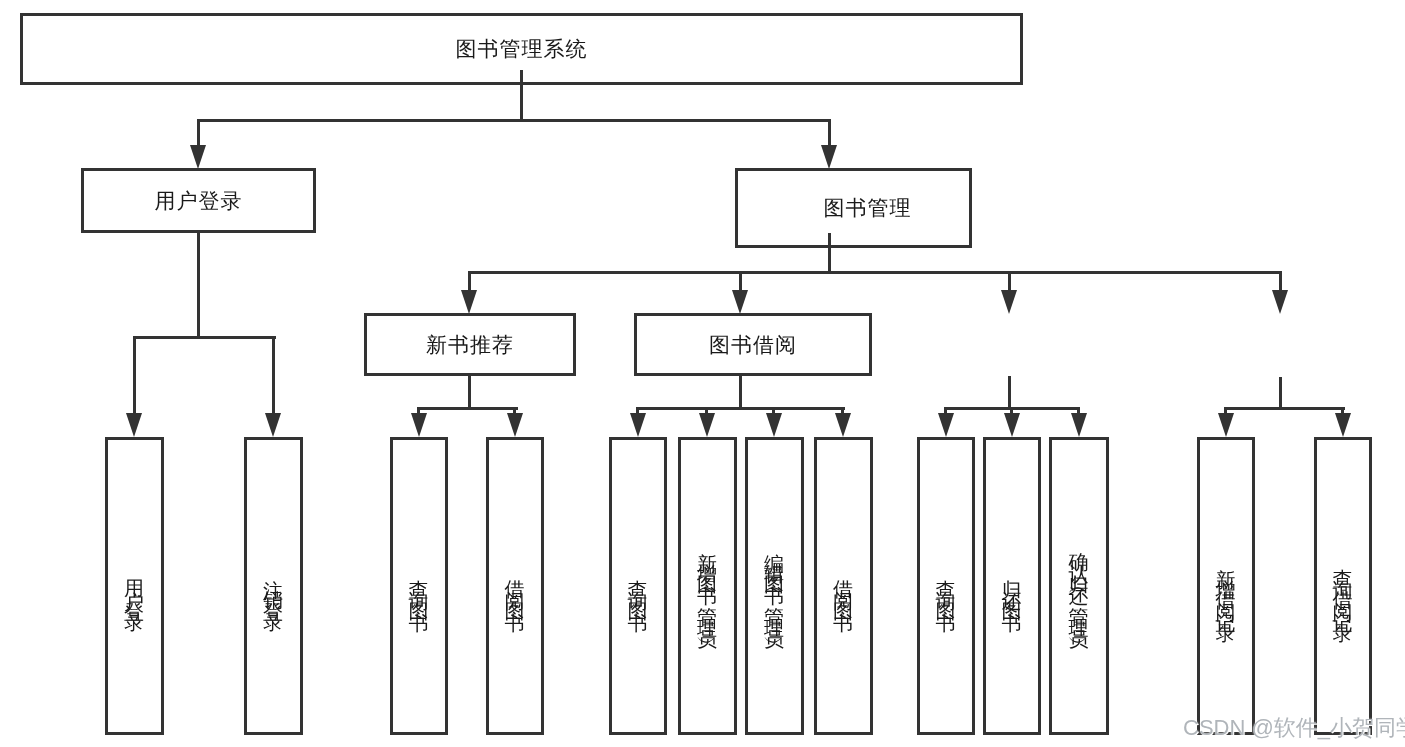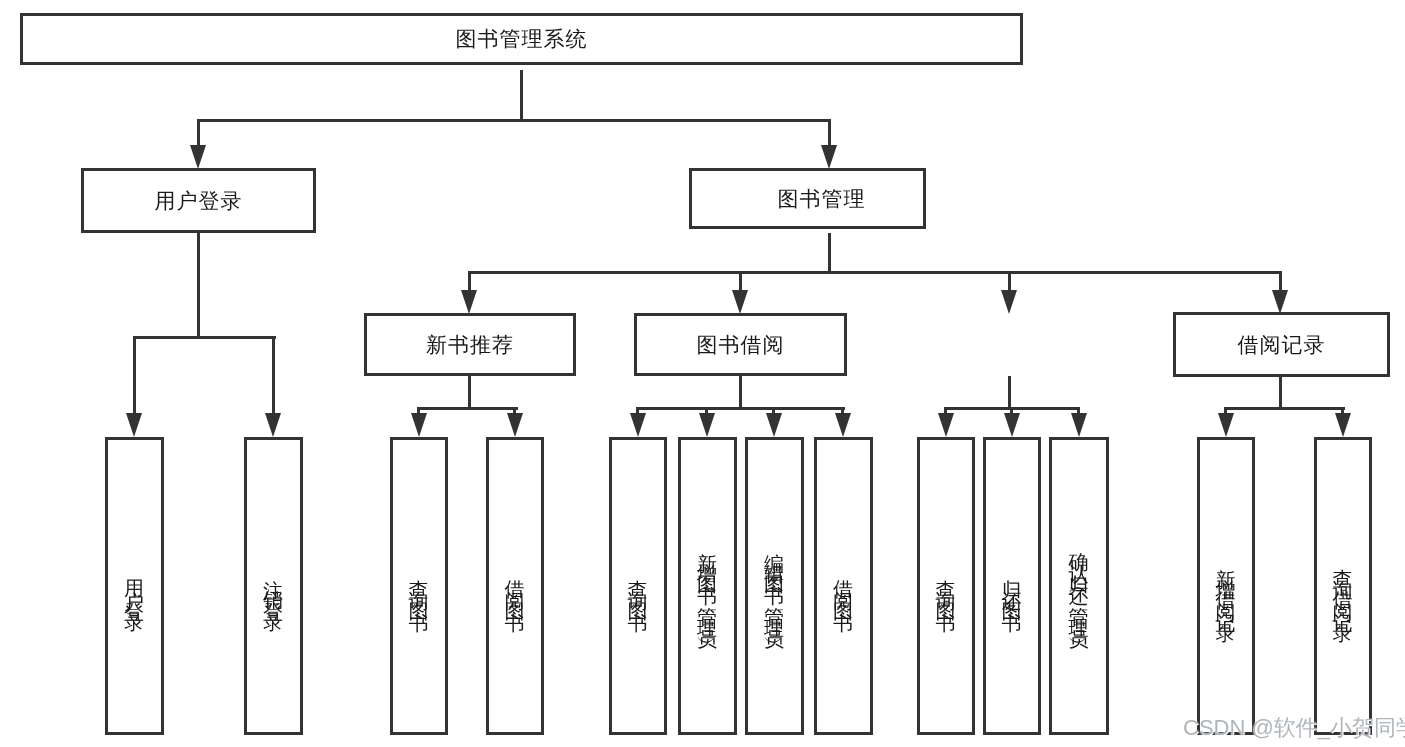--- a/index.html
+++ b/index.html
@@ -46,28 +46,27 @@
     font-size:22px;color:var(--wm);
     text-shadow:0 0 2px #ffffff,1px 1px 0 #ffffff;
     white-space:nowrap;
   }
 </style>
 </head>
 <body>
 
 <div class="canvas">
 
-  <div class="box hbox" style="left:20px;top:13px;width:1003px;height:52px;">图书管理系统</div>
+  <div class="box hbox" style="left:20px;top:13px;width:1003px;height:72px;">图书管理系统</div>
 
   <div class="box hbox" style="left:81px;top:168px;width:235px;height:65px;">用户登录</div>
-  <div class="box hbox" style="left:689px;top:168px;width:237px;height:61px;padding-left:28px;">图书管理</div>
+  <div class="box hbox" style="left:735px;top:168px;width:237px;height:80px;padding-left:28px;">图书管理</div>
 
   <div class="box hbox" style="left:364px;top:313px;width:212px;height:63px;font-family:Liberation Mono, monospace;">新书推荐</div>
-  <div class="box hbox" style="left:634px;top:313px;width:213px;height:63px;">图书借阅</div>
-  <div class="box hbox" style="left:1173px;top:312px;width:217px;height:65px;">借阅记录</div>
+  <div class="box hbox" style="left:634px;top:313px;width:238px;height:63px;">图书借阅</div>
 
   <div class="box vbox" style="left:105px;top:437px;width:59px;height:298px;">用户登录</div>
   <div class="box vbox" style="left:244px;top:437px;width:59px;height:298px;">注销登录</div>
 
   <div class="box vbox" style="left:390px;top:437px;width:58px;height:298px;">查询图书</div>
   <div class="box vbox" style="left:486px;top:437px;width:58px;height:298px;">借阅图书</div>
 
   <div class="box vbox" style="left:609px;top:437px;width:58px;height:298px;">查询图书</div>
   <div class="box vbox" style="left:678px;top:437px;width:59px;height:298px;">新增图书（管理员）</div>
   <div class="box vbox" style="left:745px;top:437px;width:59px;height:298px;">编辑图书（管理员）</div>

